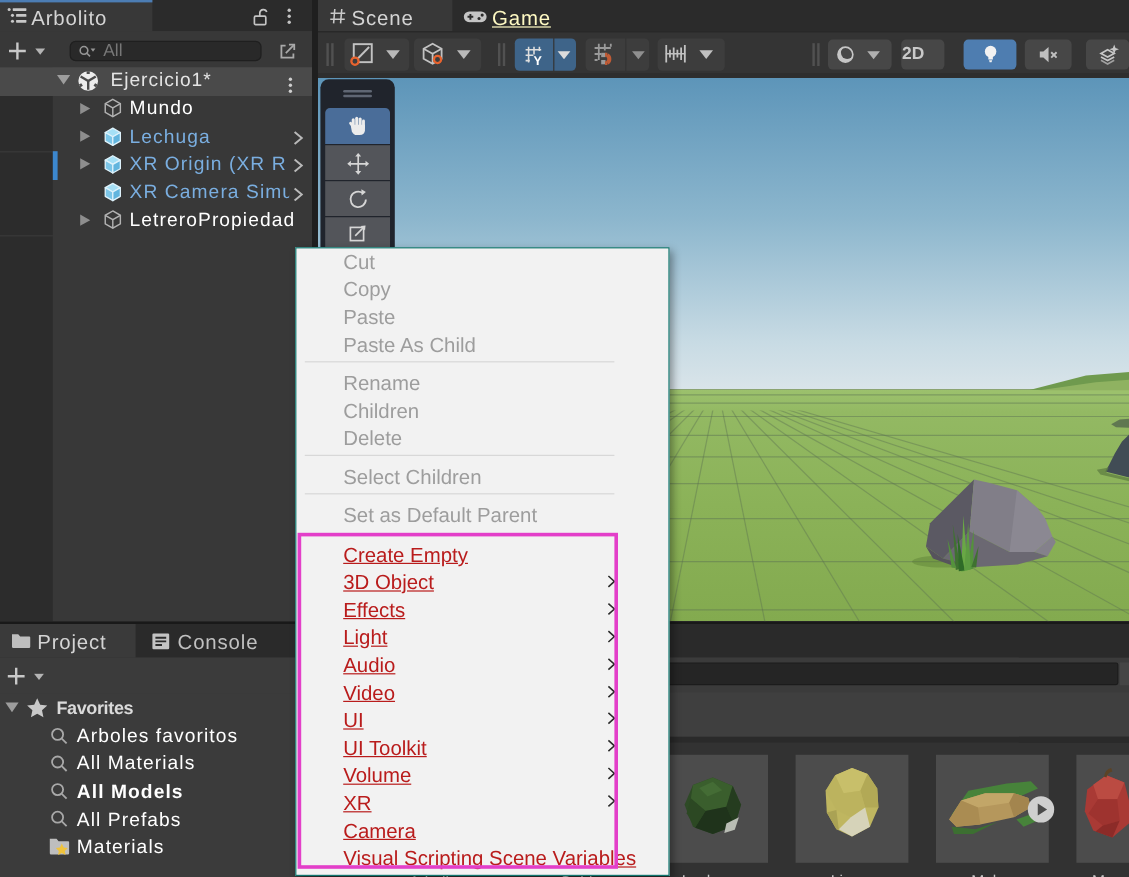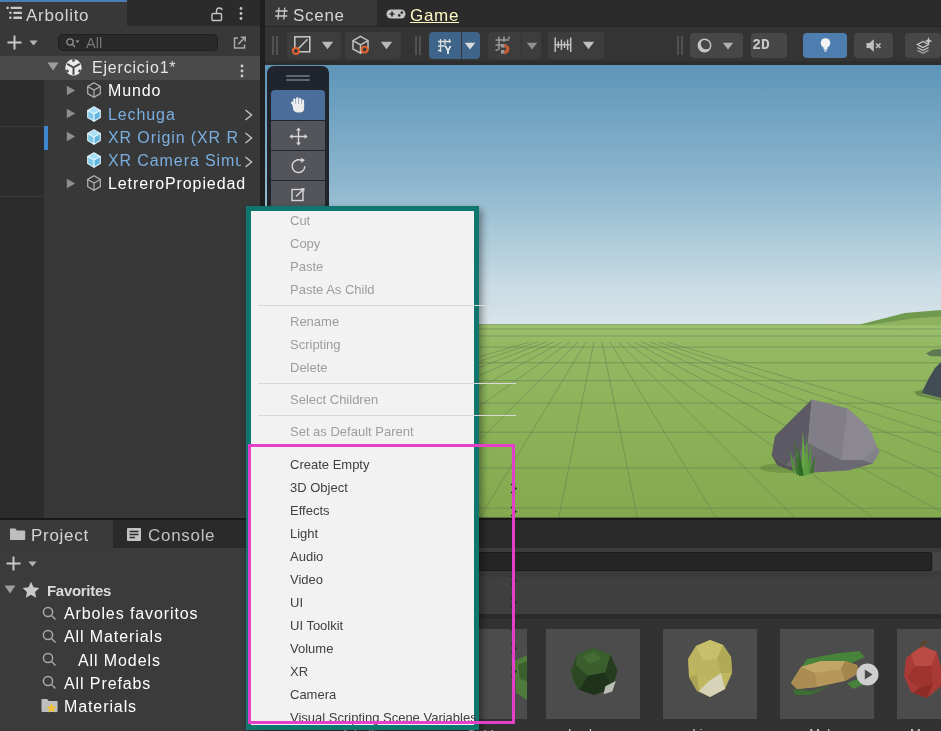--- a/index.html
+++ b/index.html
@@ -261,21 +261,21 @@
   <svg class="abs" style="left:430px;top:36px;" width="19" height="19" viewBox="0 0 19 19">
     <circle cx="9.5" cy="9.5" r="6.2" fill="#c6c6c6"></circle>
     <circle cx="11" cy="8" r="5.2" fill="#474747"></circle>
     <circle cx="9.5" cy="9.5" r="6.2" fill="none" stroke="#c6c6c6" stroke-width="1.4"></circle>
   </svg>
   <svg class="abs" style="left:457px;top:41.5px;" width="12" height="8" viewBox="0 0 12 8">
     <path d="M0.7 0.7 L11.3 0.7 L6 7.4 Z" fill="#b0b0b0"></path>
   </svg>
 
   <div class="abs" style="left:486px;top:33px;width:36px;height:25px;background:#474747;border-radius:4px;"></div>
-  <div class="abs" style="left:486px;top:37px;width:20px;height:18px;text-align:center;font-size:14.5px;font-weight:bold;color:#c9c9c9;font-family:Liberation Mono, monospace;">2D</div>
+  <div class="abs" style="left:486px;top:37px;width:20px;height:18px;text-align:center;font-size:14.5px;font-weight:bold;color:#c9c9c9;">2D</div>
 
   <div class="abs" style="left:538px;top:33px;width:44px;height:25px;background:#4e7db0;border-radius:4px;"></div>
   <svg class="abs" style="left:552px;top:36px;" width="17" height="19" viewBox="0 0 17 19">
     <circle cx="8.5" cy="7" r="4.8" fill="#f2f2f2"></circle>
     <path d="M6.6 11 h3.8 v2.6 h-3.8 Z" fill="#f2f2f2"></path>
     <path d="M7.2 14.2 h2.6 l-0.5 1.6 h-1.6 Z" fill="#f2f2f2"></path>
   </svg>
 
   <div class="abs" style="left:589px;top:33px;width:39px;height:25px;background:#474747;border-radius:4px;"></div>
   <svg class="abs" style="left:599px;top:36px;" width="19" height="19" viewBox="0 0 19 19">
@@ -464,21 +464,21 @@
   <div class="abs row-label" style="left:64px;top:85.5px;">Arboles favoritos</div>
   <svg class="abs" style="left:41px;top:108.3px;" width="17" height="17" viewBox="0 0 17 17">
     <circle cx="7" cy="7" r="4.6" fill="none" stroke="#a8a8a8" stroke-width="1.5"></circle>
     <path d="M10.5 10.5 L14.5 14.5" stroke="#a8a8a8" stroke-width="1.5"></path>
   </svg>
   <div class="abs row-label" style="left:64px;top:108.8px;">All Materials</div>
   <svg class="abs" style="left:41px;top:131.6px;" width="17" height="17" viewBox="0 0 17 17">
     <circle cx="7" cy="7" r="4.6" fill="none" stroke="#a8a8a8" stroke-width="1.5"></circle>
     <path d="M10.5 10.5 L14.5 14.5" stroke="#a8a8a8" stroke-width="1.5"></path>
   </svg>
-  <div class="abs row-label" style="left:78px;top:132.1px;">All Models</div>
+  <div class="abs row-label" style="left:64px;top:132.1px;font-weight:bold;">All Models</div>
   <svg class="abs" style="left:41px;top:154.9px;" width="17" height="17" viewBox="0 0 17 17">
     <circle cx="7" cy="7" r="4.6" fill="none" stroke="#a8a8a8" stroke-width="1.5"></circle>
     <path d="M10.5 10.5 L14.5 14.5" stroke="#a8a8a8" stroke-width="1.5"></path>
   </svg>
   <div class="abs row-label" style="left:64px;top:155.4px;">All Prefabs</div>
   <svg class="abs" style="left:40px;top:177.2px;" width="19" height="17" viewBox="0 0 19 17">
     <path d="M1.5 2 h5.6 l1.7 2.1 h8 a0.8 0.8 0 0 1 0.8 0.8 V14 a1 1 0 0 1 -1 1 H2.5 a1 1 0 0 1 -1 -1 Z" fill="#bebebe"></path>
     <path d="M6 8.2 L7.6 11.4 L11 11.9 L8.5 14.3 L9.1 17.7 L6 16 L2.9 17.7 L3.5 14.3 L1 11.9 L4.4 11.4 Z" fill="#f0c33c" transform="translate(5.5,-2.2)"></path>
   </svg>
   <div class="abs row-label" style="left:64px;top:178.7px;">Materials</div>
@@ -541,36 +541,36 @@
     <path d="M17 7 Q18 1 23 0 L24 3 Q20 4 19 8 Z" fill="#5c4326"></path>
   </svg>
 
   <div class="abs" style="left:546px;top:206.5px;width:94px;text-align:center;font-size:13px;color:#c8c8c8;">Lechuga</div>
   <div class="abs" style="left:663px;top:206.5px;width:94px;text-align:center;font-size:13px;color:#c8c8c8;">Limon</div>
   <div class="abs" style="left:780px;top:206.5px;width:94px;text-align:center;font-size:13px;color:#c8c8c8;">Melon</div>
   <div class="abs" style="left:897px;top:206.5px;width:44px;text-align:center;font-size:13px;color:#c8c8c8;">Ma</div>
 </div>
 
 <style>
-#menu { position:absolute; left:246px; top:205.5px; width:233px; height:524px;
-  background:#f2f2f2; border:5px solid #0f766e; box-shadow:3px 3px 7px rgba(0,0,0,0.4);
-  font-size:13px; color:#9d9d9d; }
+#menu { position:absolute; left:246px; top:205.5px; width:312px; height:524px;
+  background:#f2f2f2; border:1px solid #0f766e; box-shadow:3px 3px 7px rgba(0,0,0,0.4);
+  font-size:17px; color:#9d9d9d; }
 .mi { position:absolute; left:39px; white-space:nowrap; }
-.mi.en { color:#404040; }
+.mi.en { color:#b91c1c;text-decoration:underline; }
 .msep { position:absolute; left:7px; width:258px; height:1px; background:#d8d8d8; }
 .mch { position:absolute; left:259px; }
 </style>
 <div id="menu">
   <div class="mi" style="top:2.5px">Cut</div>
   <div class="mi" style="top:25.4px">Copy</div>
   <div class="mi" style="top:48.3px">Paste</div>
   <div class="mi" style="top:71.1px">Paste As Child</div>
   <div class="msep" style="top:94px"></div>
   <div class="mi" style="top:103px">Rename</div>
-  <div class="mi" style="top:126px">Scripting</div>
+  <div class="mi" style="top:126px">Children</div>
   <div class="mi" style="top:149px">Delete</div>
   <div class="msep" style="top:172px"></div>
   <div class="mi" style="top:181.3px">Select Children</div>
   <div class="msep" style="top:204.2px"></div>
   <div class="mi" style="top:213.3px">Set as Default Parent</div>
   <div class="mi en" style="top:246.5px">Create Empty</div>
   <div class="mi en" style="top:269.6px">3D Object</div>
   <svg class="mch" width="7" height="11" viewBox="0 0 7 11" style="top:272.1px">
         <path d="M1 1 L6 5.5 L1 10" fill="none" stroke="#2a2a2a" stroke-width="1.3"></path>
       </svg>

